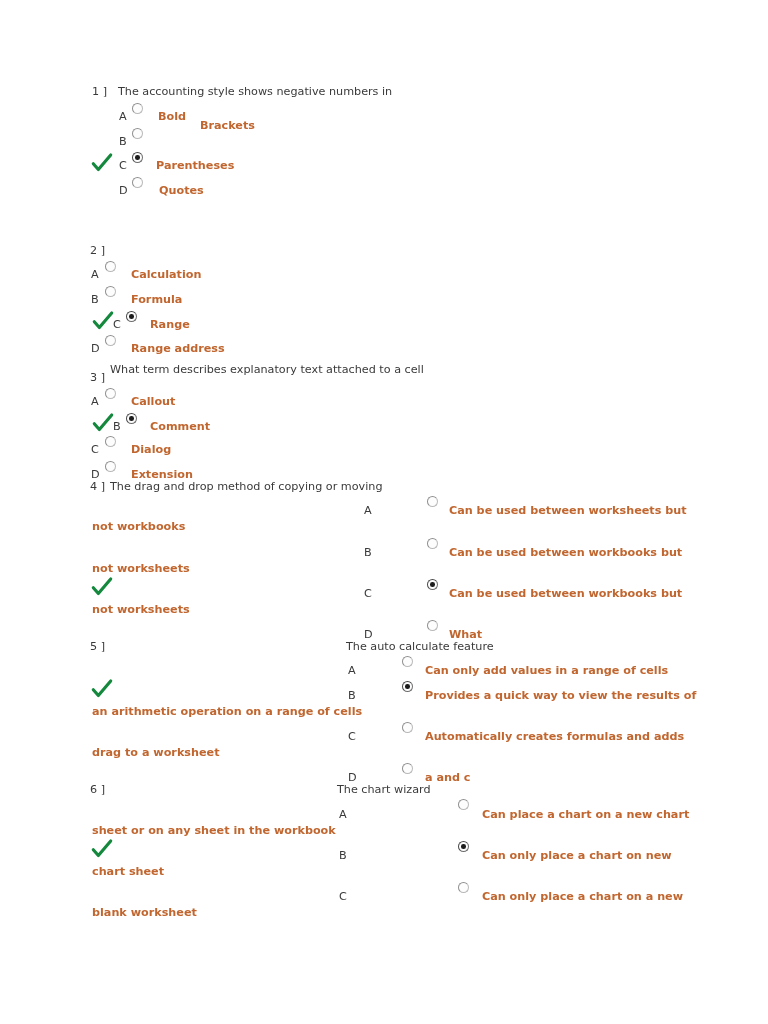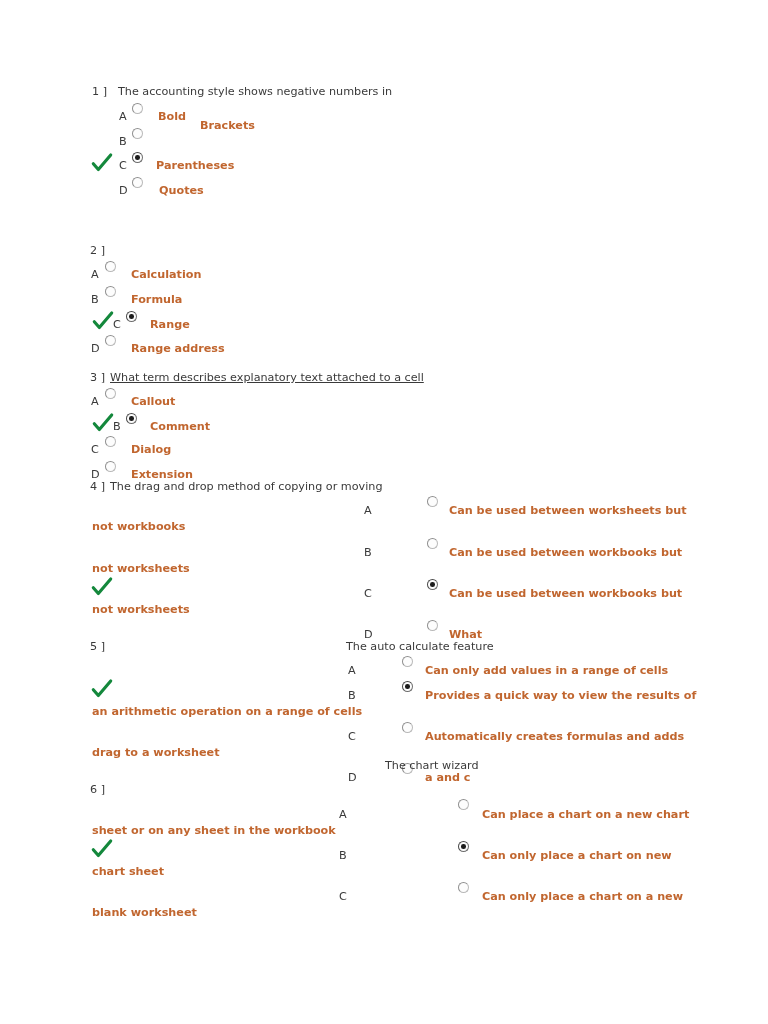--- a/index.html
+++ b/index.html
@@ -137,21 +137,21 @@
   <div class="radio" style="left:126px; top:311px; border-color:#6e6e6e; border-top-color:#4a4a4a; border-left-color:#4a4a4a;">
     <span style="position:absolute;left:50%;top:50%;width:4.6px;height:4.6px;margin-left:-2.3px;margin-top:-2.3px;border-radius:50%;background:#1c1c1c;display:block;"></span>
   </div>
   <div class="t ans" style="left:150px; top:319px;">Range</div>
 
   <div class="t opt-letter" style="left:91px; top:343px;">D</div>
   <div class="radio" style="left:105px; top:335px;"></div>
   <div class="t ans" style="left:131px; top:343px;">Range address</div>
 
   <div class="t q-num" style="left:90px; top:372px;">3 ]</div>
-  <div class="t q-text" style="left:110px; top:372px;text-decoration:underline;">What term describes explanatory text attached to a cell</div>
+  <div class="t q-text" style="left:110px; top:364px;">What term describes explanatory text attached to a cell</div>
 
   <div class="t opt-letter" style="left:91px; top:396px;">A</div>
   <div class="radio" style="left:105px; top:388px;"></div>
   <div class="t ans" style="left:131px; top:396px;">Callout</div>
 
   <div class="check" style="left:92px; top:412px;">
     <svg viewBox="0 0 24 24" aria-hidden="true">
         <path d="M2.5 12.8 L8 19.2 L21.5 3.2" fill="none" stroke="currentColor" stroke-width="3.4" stroke-linecap="round" stroke-linejoin="round"></path>
       </svg>
   </div>
@@ -214,21 +214,21 @@
   <div class="t opt-letter" style="left:348px; top:731px;">C</div>
   <div class="radio" style="left:402px; top:722px;"></div>
   <div class="t ans" style="left:425px; top:731px;">Automatically creates formulas and adds</div>
   <div class="t ans-wrap" style="left:92px; top:747px;">drag to a worksheet</div>
 
   <div class="t opt-letter" style="left:348px; top:772px;">D</div>
   <div class="radio" style="left:402px; top:763px;"></div>
   <div class="t ans" style="left:425px; top:772px;">a and c</div>
 
   <div class="t q-num" style="left:90px; top:784px;">6 ]</div>
-  <div class="t q-text" style="left:337px; top:760px;margin-left:48px;">The chart wizard</div>
+  <div class="t q-text" style="left:337px; top:784px;">The chart wizard</div>
 
   <div class="t opt-letter" style="left:339px; top:809px;">A</div>
   <div class="radio" style="left:458px; top:799px;"></div>
   <div class="t ans" style="left:482px; top:809px;">Can place a chart on a new chart</div>
   <div class="t ans-wrap" style="left:92px; top:825px;">sheet or on any sheet in the workbook</div>
 
   <div class="check" style="left:91px; top:838px;">
     <svg viewBox="0 0 24 24" aria-hidden="true">
         <path d="M2.5 12.8 L8 19.2 L21.5 3.2" fill="none" stroke="currentColor" stroke-width="3.4" stroke-linecap="round" stroke-linejoin="round"></path>
       </svg>

